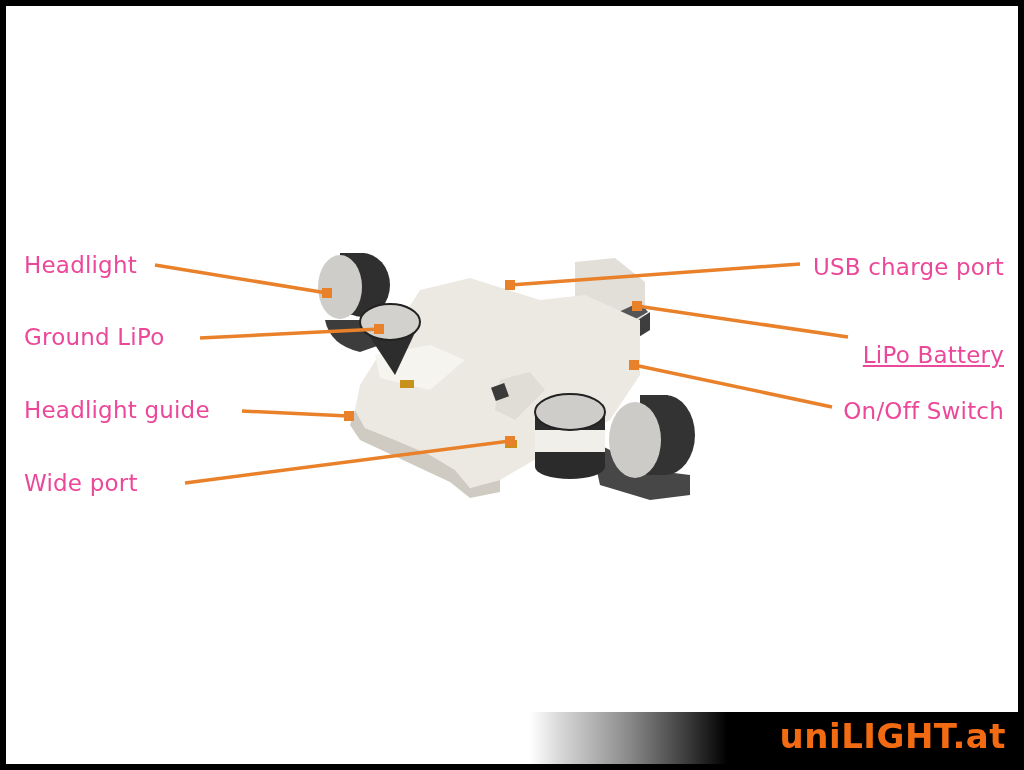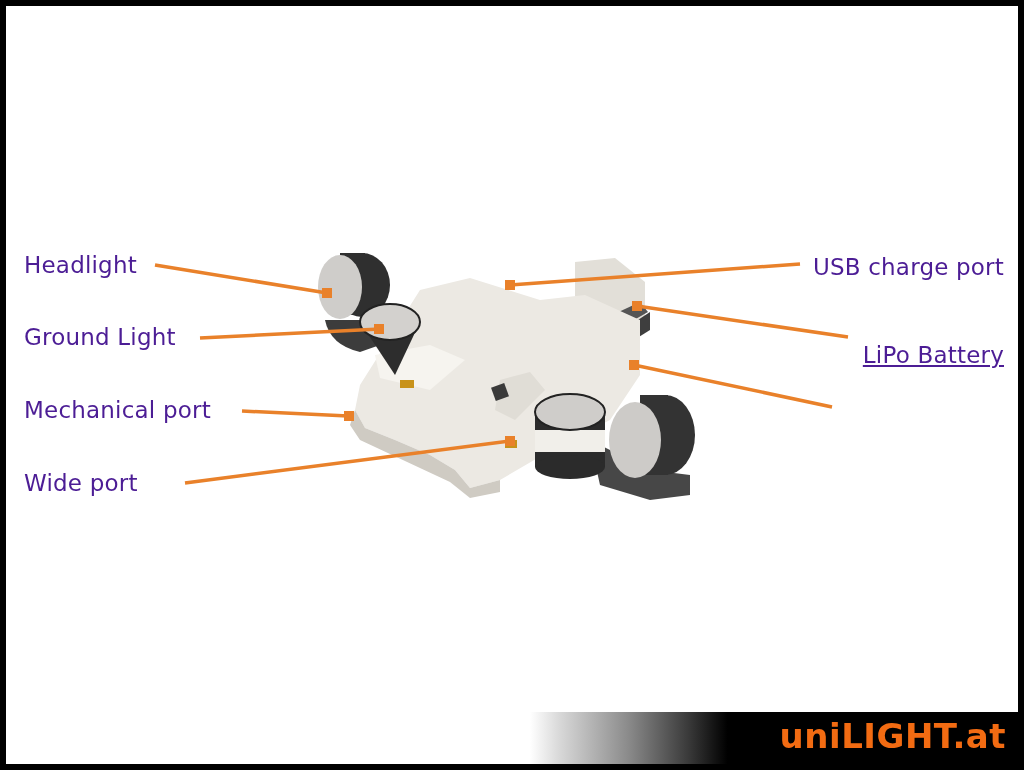--- a/index.html
+++ b/index.html
@@ -1,18 +1,18 @@
 <!DOCTYPE html>
 <html><head>
 <meta charset="utf-8">
 <style>
   html, body { margin:0; padding:0; }
   body { width:1024px; height:770px; background:#000; position:relative; overflow:hidden; font-family:"DejaVu Sans", sans-serif; }
   .frame { position:absolute; left:6px; top:6px; width:1012px; height:758px; background:#fff; overflow:hidden; }
-  .label { position:absolute; color:#4c1d95; font-size:23px; white-space:nowrap; letter-spacing:0.2px; }
+  .label { position:absolute; color:#ec4899; font-size:23px; white-space:nowrap; letter-spacing:0.2px; }
   .label.right { text-align:right; }
   svg.overlay { position:absolute; left:0; top:0; }
   .banner { position:absolute; left:530px; top:712px; width:494px; height:52px;
     background:linear-gradient(90deg, #ffffff 0%, #d8d8d8 6%, #8a8a8a 20%, #3a3a3a 32%, #000 40%, #000 100%); }
   .brand { position:absolute; right:18px; top:4px; color:#f26b12; font-weight:bold; font-size:34px; letter-spacing:0.5px; }
 </style>
 </head>
 <body>
 
 <div class="frame">
@@ -75,23 +75,24 @@
       <line x1="510" y1="285" x2="800" y2="264"></line>
       <rect x="505" y="280" width="10" height="10" stroke="none"></rect>
       <line x1="637" y1="306" x2="848" y2="337"></line>
       <rect x="632" y="301" width="10" height="10" stroke="none"></rect>
       <line x1="634" y1="365" x2="832" y2="407"></line>
       <rect x="629" y="360" width="10" height="10" stroke="none"></rect>
     </g>
   </svg>
 
   <div class="label" style="left:18px; top:246px;">Headlight</div>
-  <div class="label" style="left:18px; top:318px;">Ground Light</div>
-  <div class="label" style="left:18px; top:391px;">Mechanical port</div>
+  <div class="label" style="left:18px; top:318px;">Ground LiPo</div>
+  <div class="label" style="left:18px; top:391px;">Headlight guide</div>
   <div class="label" style="left:18px; top:464px;">Wide port</div>
 
   <div class="label right" style="right:14px; top:248px;">USB charge port</div>
   <div class="label right" style="right:14px; top:336px;text-decoration:underline;">LiPo Battery</div>
+  <div class="label right" style="right:14px; top:392px;">On/Off Switch</div>
 </div>
 
 <div class="banner">
   <div class="brand">uniLIGHT.at</div>
 </div>
 
 </body></html>

